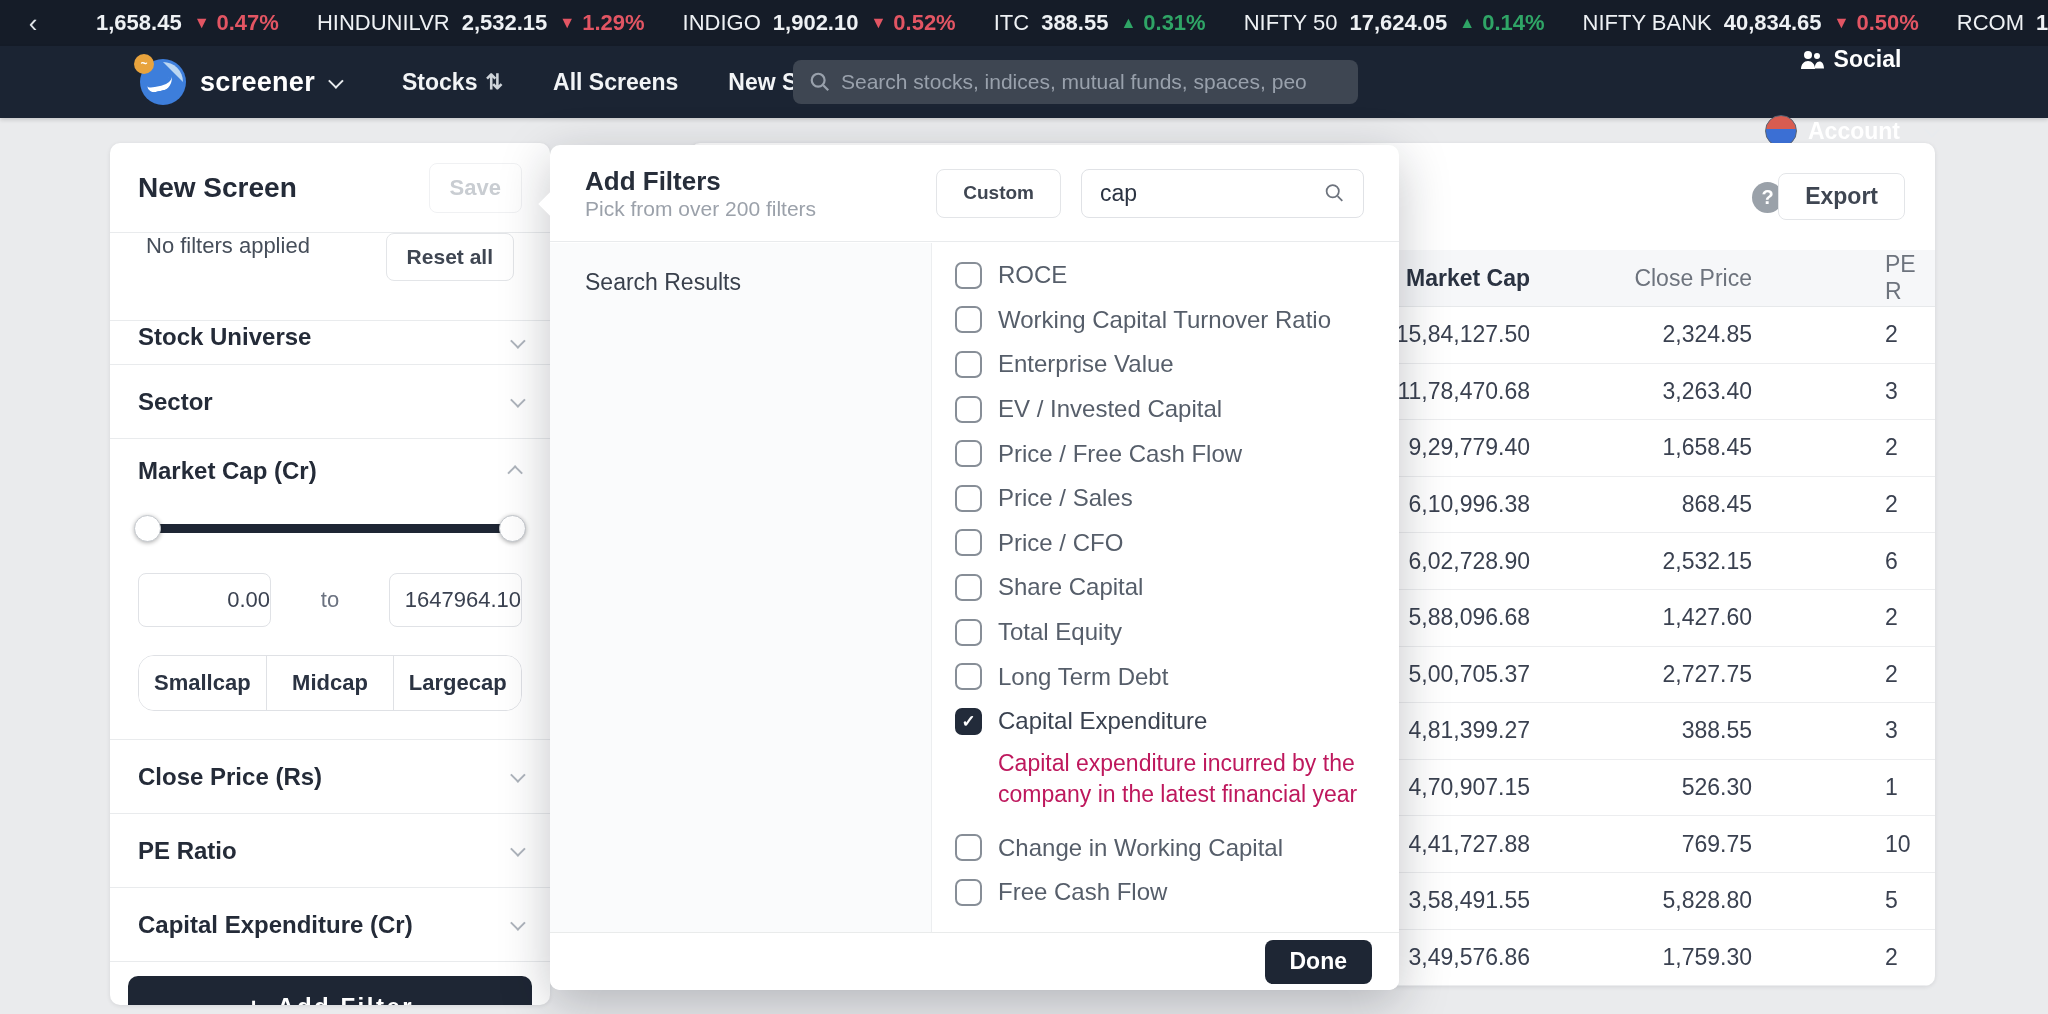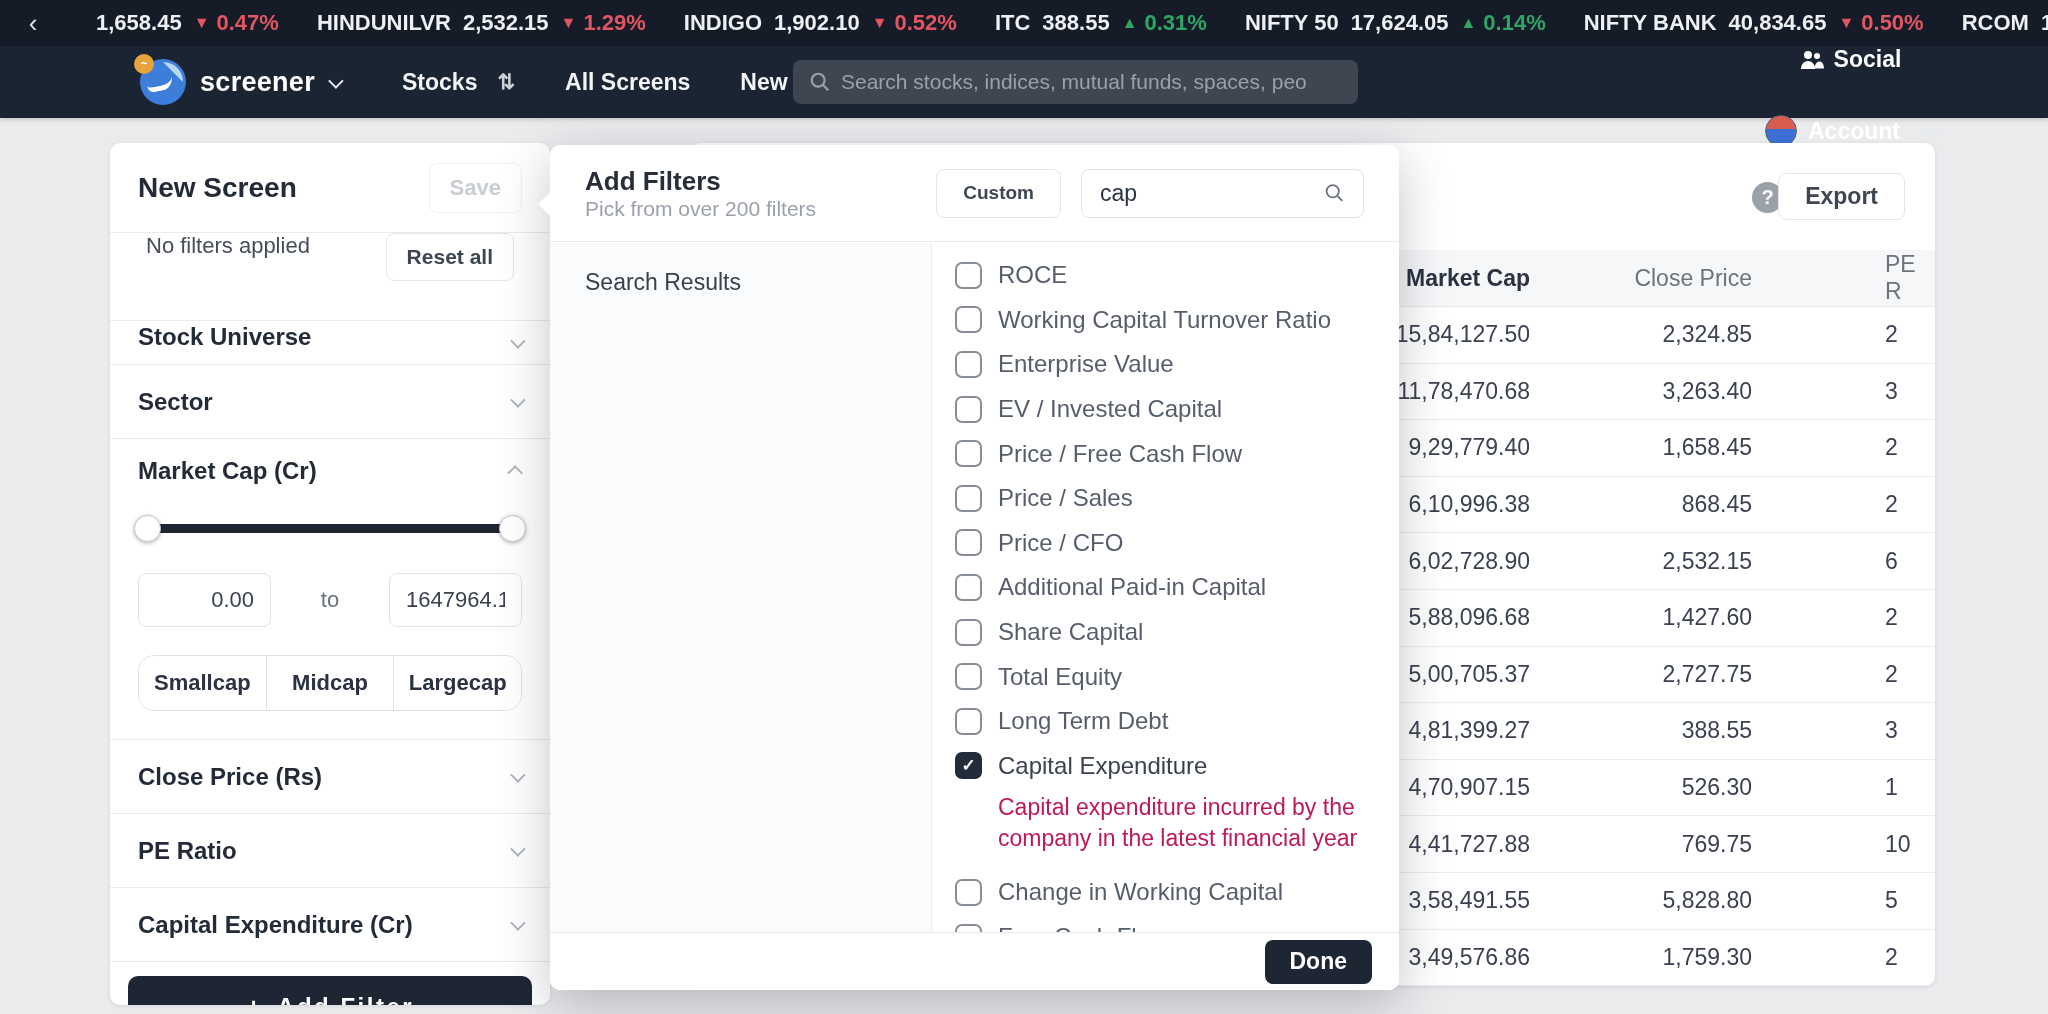--- a/index.html
+++ b/index.html
@@ -12,21 +12,21 @@
   }
   
   .ticker {
     position:absolute; top:0; left:0; width:2048px; height:46px;
     background:#151c28; display:flex; align-items:center;
     gap:38px; padding:0 20px; color:#eef1f4; font-size:22px;
     white-space:nowrap; overflow:hidden;
   }
   .tnav { color:#dfe3e8; font-size:26px; cursor:pointer; width:26px; text-align:center; flex:0 0 auto;}
   .titem { display:flex; align-items:center; gap:12px; flex:0 0 auto; }
-  .tsym { font-weight:700; }
+  .tsym { font-weight:400; }
   .tprice { font-weight:600; }
   .tchange { font-weight:600; display:flex; align-items:center; gap:7px; }
   .tchange.down { color:#e25563; }
   .tchange.up { color:#2fa566; }
   .tarrow { font-size:16px; }
   
   .nav {
     position:absolute; top:46px; left:0; width:2048px; height:72px;
     background:#1b2433; display:flex; align-items:center; color:#fff;
     box-shadow:0 2px 4px rgba(0,0,0,.15);
@@ -34,21 +34,21 @@
   .logo { width:46px; height:46px; border-radius:50%; background:#3d7edb; position:relative; margin-left:140px; flex:0 0 auto; }
   .logo .slice { position:absolute; right:3px; top:3px; width:20px; height:20px; background:#bcd7f2; border-radius:0 100% 0 0; clip-path:polygon(0 0,100% 0,100% 100%); }
   .logo .swoosh { position:absolute; left:7px; top:20px; width:26px; height:12px; border-bottom:5px solid #fff; border-radius:0 0 16px 10px; transform:rotate(-12deg); }
   .logo .badge { position:absolute; left:-6px; top:-5px; width:20px; height:20px; border-radius:50%; background:#e8a33d; color:#fff; font-size:12px; font-weight:700; display:flex; align-items:center; justify-content:center; }
   .brand { font-size:27px; font-weight:700; margin-left:14px; letter-spacing:.3px; }
   .nav .chev { margin-left:14px; }
   .chev { display:inline-block; width:11px; height:11px; border-right:2.5px solid #aeb4bc; border-bottom:2.5px solid #aeb4bc; transform:rotate(45deg) translateY(-2px); }
   .chev.up { transform:rotate(-135deg) translateY(-2px); }
   .chev.white { border-color:#e8ebee; }
   .navlinks { display:flex; gap:50px; margin-left:62px; font-size:23px; font-weight:600; }
-  .navlink { display:flex; align-items:center; gap:20px; cursor:pointer; color:#f2f4f6;}
+  .navlink { display:flex; align-items:center; gap:8px; cursor:pointer; color:#f2f4f6;}
   .nav-ico { font-size:21px; color:#cfd4da; }
   .nav-search {
     position:absolute; left:793px; top:14px; width:565px; height:44px;
     background:#3e4652; border-radius:8px; display:flex; align-items:center; padding:0 16px; gap:10px;
   }
   .nav-search svg { flex:0 0 auto; }
   .nav-search input {
     background:transparent; border:none; outline:none; color:#5eead4;
     font-size:21px; width:100%; font-family:inherit;
   }
@@ -71,21 +71,21 @@
   .section.clipped { height:44px; }
   .section.clipped .sec-label { margin-top:-12px; }
   .sec-label { font-size:24px; font-weight:600; color:#242b38; }
   .mc-head { display:flex; align-items:center; justify-content:space-between; padding:0 28px; height:64px; }
   .mc-body { padding:0 28px 28px; border-bottom:1px solid #e9ebed; }
   .slider { position:relative; height:26px; margin:12px 0 32px; }
   .slider .track { position:absolute; left:2px; right:2px; top:9px; height:9px; background:#1e2634; border-radius:5px; }
   .handle { position:absolute; top:0; width:27px; height:27px; border-radius:50%; background:#fff; border:1px solid #c4c8cd; box-shadow:0 1px 4px rgba(0,0,0,.3); cursor:grab; }
   .handle.min { left:-4px; } .handle.max { right:-4px; }
   .range-row { display:flex; align-items:center; justify-content:space-between; margin-bottom:28px; }
-  .range-input { width:133px; height:54px; border:1px solid #e0e2e6; border-radius:8px; text-align:right; padding:0 16px; font-size:22px; color:#3a4150; font-family:inherit; outline:none; }
+  .range-input { width:133px; height:54px; border:1px solid #e0e2e6; border-radius:8px; text-align:right; padding:0 0; font-size:22px; color:#3a4150; font-family:inherit; outline:none; }
   .to-label { font-size:22px; color:#6b7280; }
   .caps { display:flex; border:1px solid #dfe1e5; border-radius:16px; overflow:hidden; }
   .cap { flex:1; height:54px; background:#fff; border:none; border-left:1px solid #dfe1e5; font-family:inherit; font-size:22px; font-weight:600; color:#2b3342; cursor:pointer; }
   .cap:first-child { border-left:none; }
   .add-filter { display:flex; align-items:center; justify-content:center; gap:16px; margin:14px 18px; width:404px; height:62px; background:#1e2634; color:#fff; border:none; border-radius:10px; font-family:inherit; font-size:24px; font-weight:600; letter-spacing:2.5px; cursor:pointer; }
   .add-filter .plus { font-size:26px; letter-spacing:0; }
   
   .rc { left:690px; top:143px; width:1245px; height:843px; overflow:hidden; }
   .help { position:absolute; right:152px; top:39px; width:31px; height:31px; border-radius:50%; background:#9aa1a9; color:#fff; font-size:20px; font-weight:700; display:flex; align-items:center; justify-content:center; cursor:pointer; }
   .export { position:absolute; right:30px; top:30px; height:47px; padding:0 26px; font-size:23px; }
@@ -464,27 +464,20 @@
         </div>
 
         <div>
           <div class="f-item">
             <span class="cb"></span>
             <span class="f-lbl">Price / CFO</span>
           </div>
 
         </div>
 
-        <div>
-          <div class="f-item">
-            <span class="cb"></span>
-            <span class="f-lbl">Additional Paid-in Capital</span>
-          </div>
-
-        </div>
 
         <div>
           <div class="f-item">
             <span class="cb"></span>
             <span class="f-lbl">Share Capital</span>
           </div>
 
         </div>
 
         <div>

